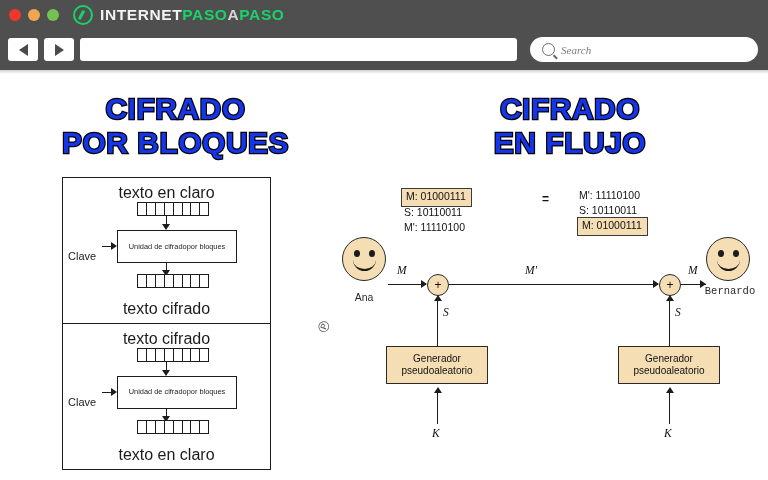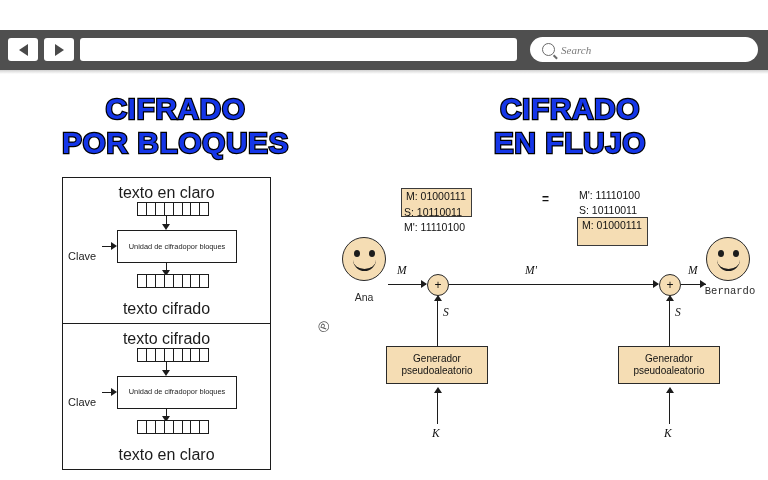--- a/index.html
+++ b/index.html
@@ -134,21 +134,21 @@
   .hhead{
     position:absolute;width:0;height:0;
     border-top:4px solid transparent;border-bottom:4px solid transparent;
     border-left:6px solid #1c1c1c;
   }
 
   
   .stream{position:absolute;left:300px;top:180px;width:468px;height:290px;}
   .binbox{
     position:absolute;background:#f5ddb4;border:1.2px solid #3b3b3b;
-    font-size:10.5px;color:#111;padding:1px 5px 14px 4px;white-space:nowrap;
+    font-size:10.5px;color:#111;padding:1px 5px 4px 4px;white-space:nowrap;
     font-family:"Liberation Sans", sans-serif;
   }
   .bintext{
     position:absolute;font-size:10.5px;color:#111;white-space:nowrap;
     font-family:"Liberation Sans", sans-serif;
   }
   .eqsign{position:absolute;font-size:12px;color:#111;font-weight:bold;}
   .face{
     position:absolute;width:44px;height:44px;border-radius:50%;
     background:#f5ddb4;border:1.5px solid #2a2a2a;box-sizing:border-box;
@@ -189,20 +189,31 @@
   .squiggle{
     position:absolute;left:318px;top:318px;font-size:15px;color:#555;
     transform:rotate(-72deg);
   }
 </style>
 </head>
 <body>
 
 <div class="page">
 
+  <div class="titlebar">
+    <div class="dots">
+      <div class="dot red"></div>
+      <div class="dot orange"></div>
+      <div class="dot green"></div>
+    </div>
+    <div class="logo">
+      <div class="logo-mark"></div>
+      <div class="logo-text"><span class="lt-white">INTERNET</span><span class="lt-green">PASO</span><span class="lt-gray">A</span><span class="lt-green">PASO</span></div>
+    </div>
+  </div>
 
   <div class="navbar">
     <div class="navbtn back">
       <div class="tri l"></div>
     </div>
     <div class="navbtn fwd">
       <div class="tri r"></div>
     </div>
     <div class="urlbar"></div>
     <div class="searchbar">

